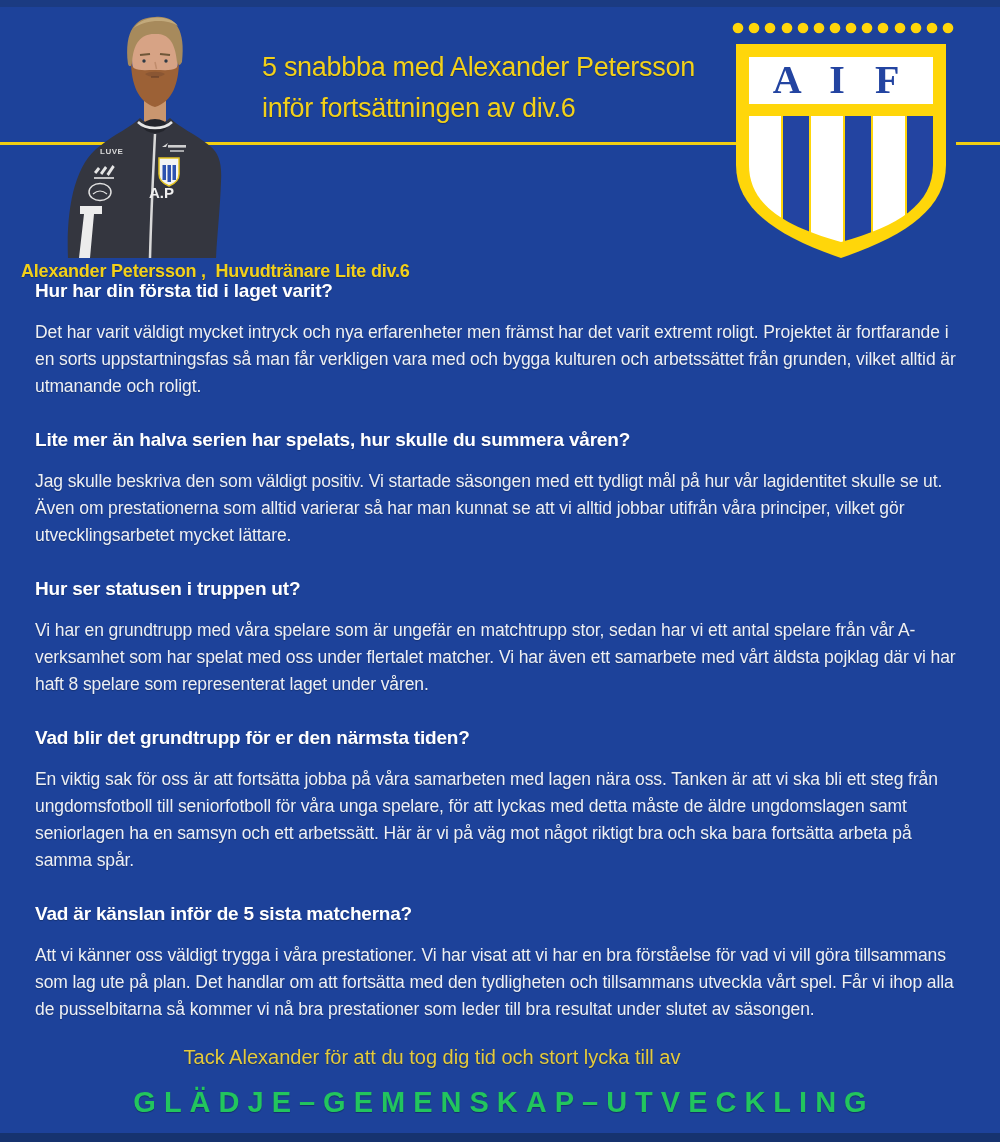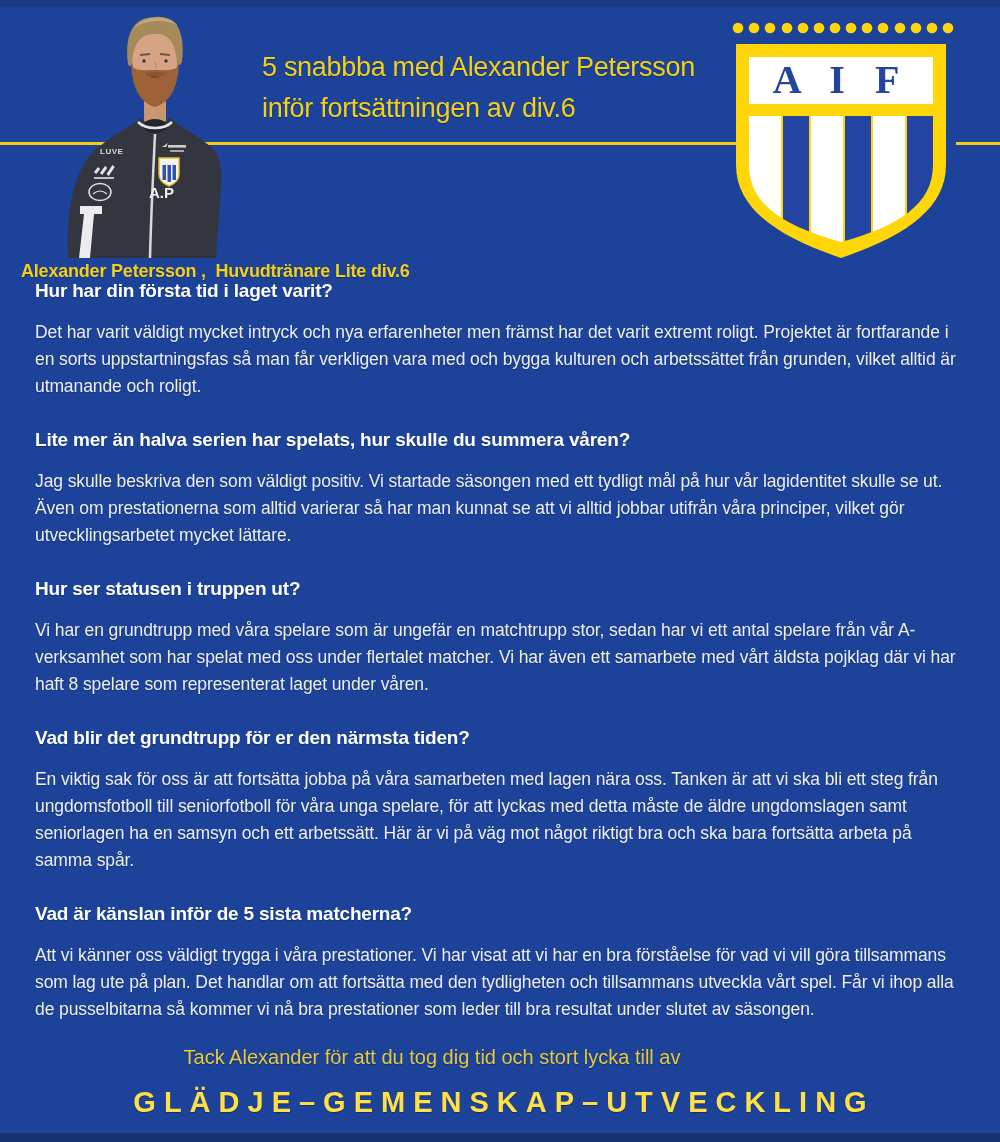--- a/index.html
+++ b/index.html
@@ -37,21 +37,21 @@
     margin:17px 0 29px 0;font-size:17.5px;line-height:27px;letter-spacing:-0.1px;
   }
   .closing{
     position:absolute;left:0;top:1007px;width:864px;text-align:center;
     color:#e4ca3c;font-size:20px;line-height:35px;
     text-shadow:0 1px 1px rgba(0,0,0,.3);
     margin-top:33px;
   }
   .slogan{
     position:absolute;left:0;top:1086px;width:1000px;text-align:center;
-    color:#fde047;font-size:29px;font-weight:600;letter-spacing:8px;
+    color:#22c55e;font-size:29px;font-weight:600;letter-spacing:8px;
     padding-left:8px;box-sizing:border-box;
     text-shadow:0 1px 1px rgba(0,0,0,.3);
   }
 </style>
 </head>
 <body>
 
 <div class="canvas">
 
   <div class="edge-strip-top"></div>

